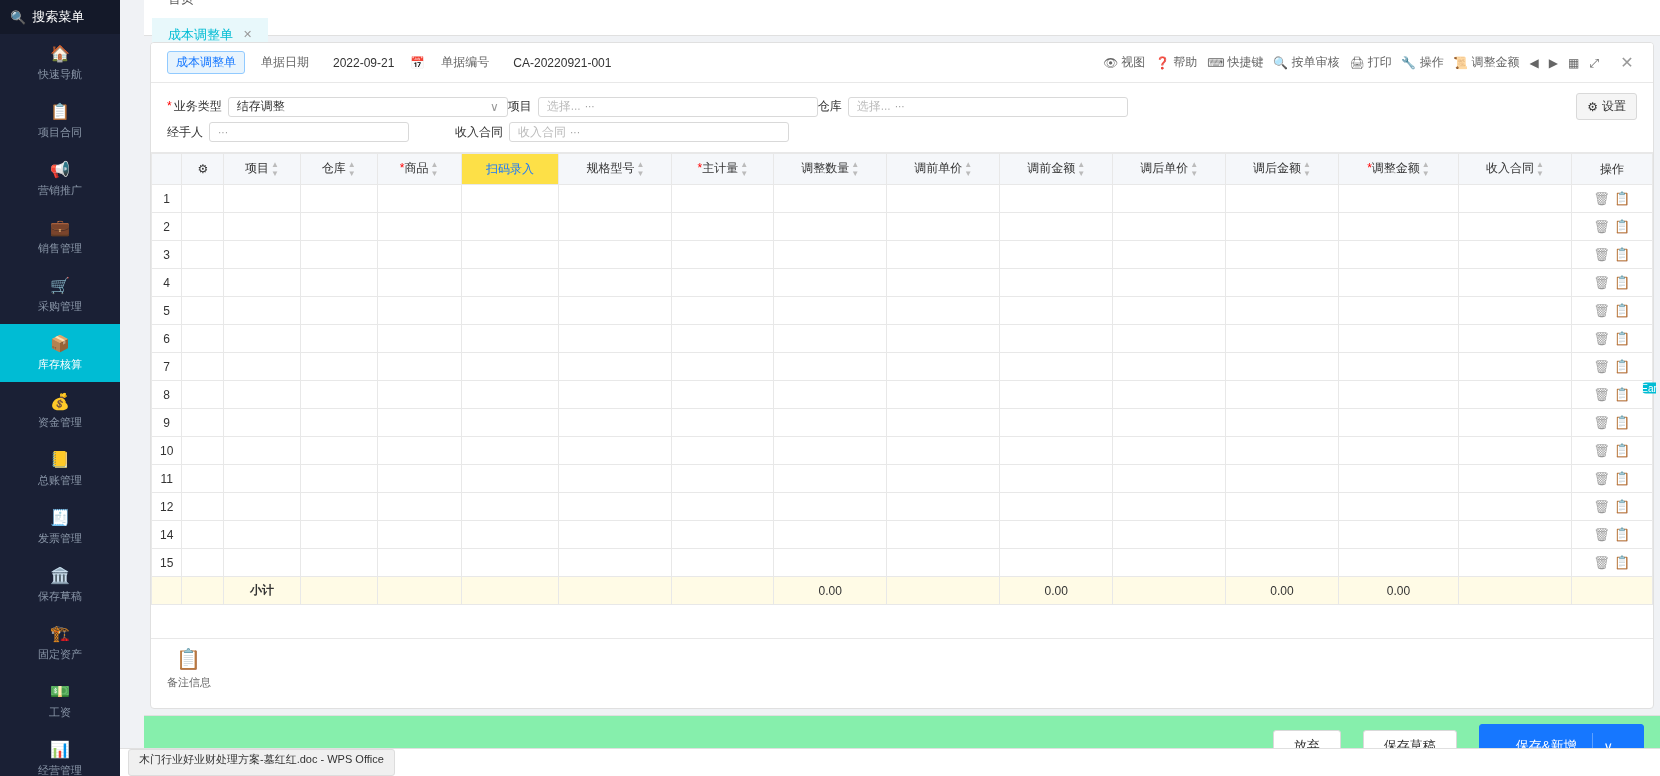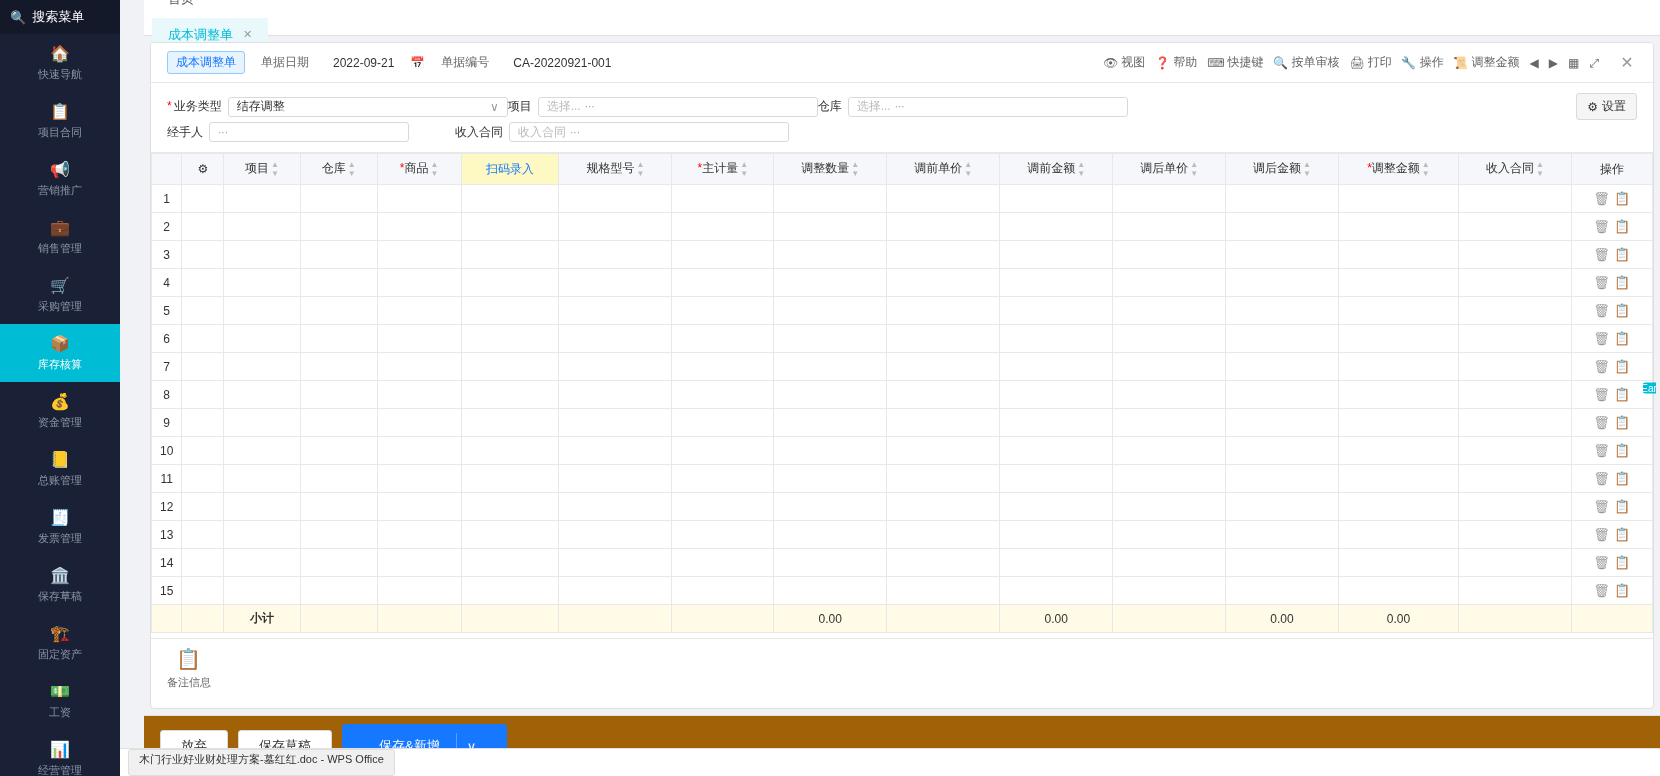--- a/index.html
+++ b/index.html
@@ -96,21 +96,21 @@
     }
 
     
     .table-area { flex: 1; overflow: auto; position: relative; }
     .data-table { width: 100%; border-collapse: collapse; font-size: 12px; }
     .data-table th {
       background: #f5f7fa; border: 1px solid #e8e8e8; padding: 6px 8px;
       font-weight: 500; color: #333; white-space: nowrap; text-align: center;
       position: sticky; top: 0; z-index: 2;
     }
-    .data-table th.highlighted { background: #fef9c3; color: #1677ff; }
+    .data-table th.highlighted { background: #fde047; color: #1677ff; }
     .data-table td {
       border: 1px solid #e8e8e8; padding: 4px 8px; height: 28px;
       text-align: center; color: #333;
     }
     .row-num { color: #999; width: 30px; }
     .subtotal-row td { background: #fffbe6; font-weight: 500; }
     .action-icons { display: flex; gap: 4px; justify-content: center; }
     .action-icon { cursor: pointer; color: #999; font-size: 13px; }
 
     
@@ -123,23 +123,23 @@
       color: #666; font-size: 11px;
     }
     .notes-icon { font-size: 20px; color: #555; }
     .notes-input {
       flex: 1; border: none; outline: none; font-size: 12px; color: #999;
       resize: none; font-family: inherit; padding-top: 4px;
     }
 
     
     .footer {
-      background: #a16207; border-top: 1px solid #e0e0e0;
-      padding: 8px 16px; display: flex; align-items: center; justify-content: flex-start;
-      gap: 10px;
+      background: #86efac; border-top: 1px solid #e0e0e0;
+      padding: 8px 16px; display: flex; align-items: center; justify-content: flex-end;
+      gap: 22px;
     }
     .btn {
       padding: 6px 20px; border-radius: 3px; cursor: pointer; font-size: 13px;
       border: 1px solid #d9d9d9; background: #fff; color: #333;
     }
     .btn-split {
       background: #1677ff; color: #fff; border-color: #1677ff;
       display: flex; align-items: center; gap: 0;
     }
     .btn-split-main { padding: 6px 16px; }
@@ -652,43 +652,20 @@
               <td></td>
               <td></td>
               <td>
                 <div class="action-icons">
                   <span class="action-icon">🗑</span>
                   <span class="action-icon">📋</span>
                 </div>
               </td>
             </tr>
             <tr>
-              <td class="row-num">13</td>
-              <td></td>
-              <td></td>
-              <td></td>
-              <td></td>
-              <td></td>
-              <td></td>
-              <td></td>
-              <td></td>
-              <td></td>
-              <td></td>
-              <td></td>
-              <td></td>
-              <td></td>
-              <td></td>
-              <td>
-                <div class="action-icons">
-                  <span class="action-icon">🗑</span>
-                  <span class="action-icon">📋</span>
-                </div>
-              </td>
-            </tr>
-            <tr>
               <td class="row-num">14</td>
               <td></td>
               <td></td>
               <td></td>
               <td></td>
               <td></td>
               <td></td>
               <td></td>
               <td></td>
               <td></td>

